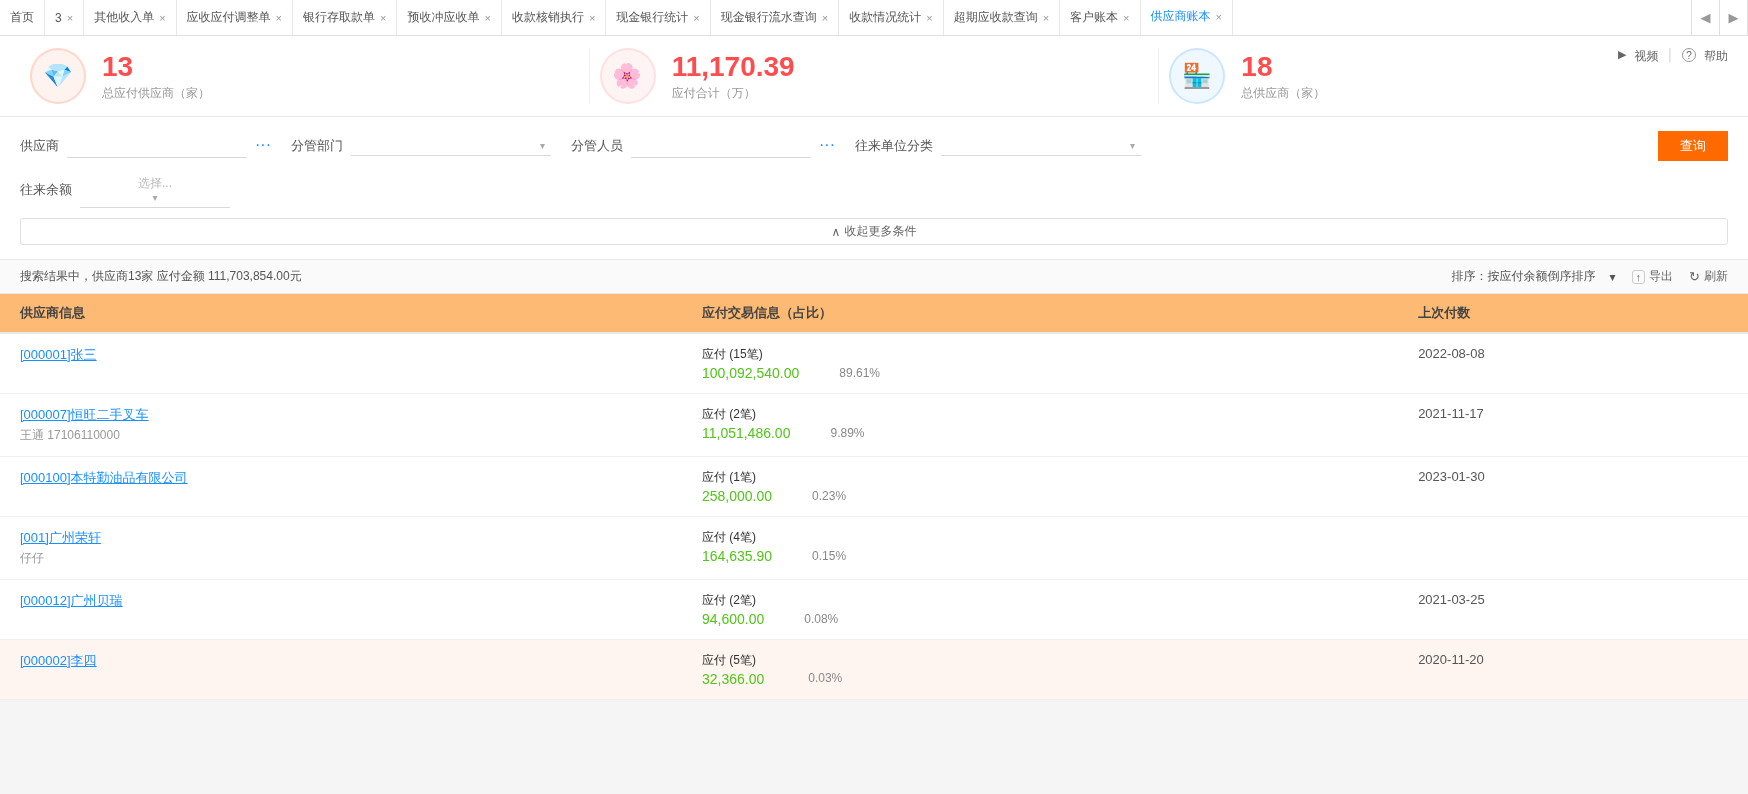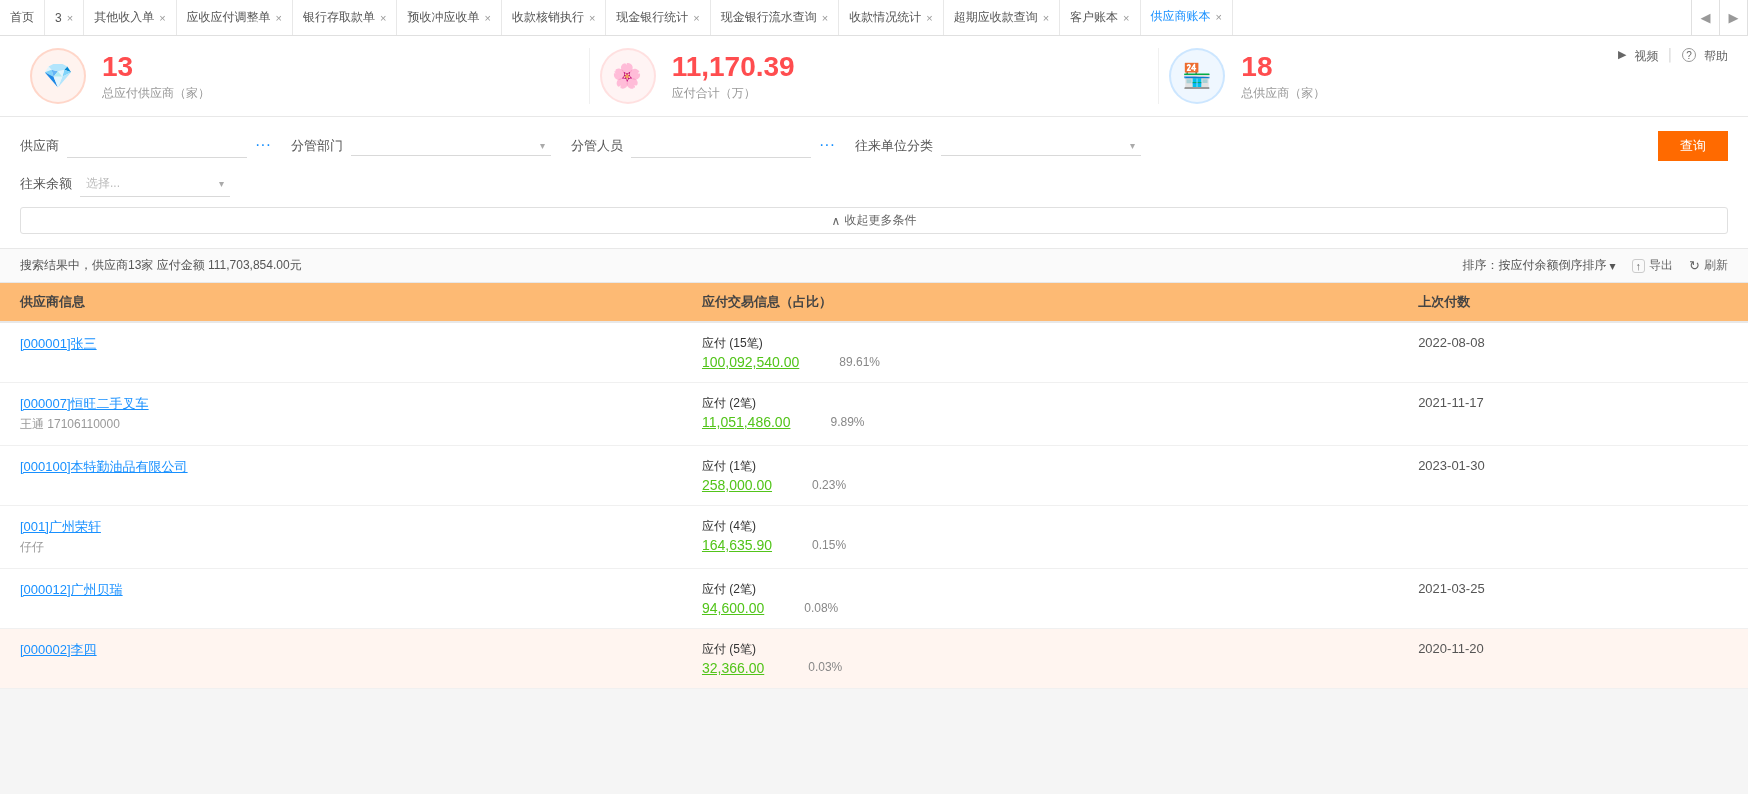--- a/index.html
+++ b/index.html
@@ -162,21 +162,21 @@
       display: flex;
       align-items: center;
       gap: 16px;
     }
     .sort-select {
       font-size: 12px;
       color: #555;
       cursor: pointer;
       display: flex;
       align-items: center;
-      gap: 3px;
+      gap: 14px;
     }
     .action-btn {
       display: flex;
       align-items: center;
       gap: 4px;
       font-size: 12px;
       color: #666;
       cursor: pointer;
     }
 
@@ -206,21 +206,21 @@
       transition: background 0.2s;
     }
     .data-table tbody tr.highlighted { background: #fff5f0; }
     .data-table tbody td {
       padding: 12px 20px;
       font-size: 13px;
       vertical-align: top;
     }
     .supplier-link { color: #1890ff; text-decoration: underline; cursor: pointer; font-size: 13px; }
     .supplier-sub { font-size: 12px; color: #999; margin-top: 3px; }
-    .amount-green { color: #52c41a; font-size: 14px; text-decoration: underline; cursor: pointer; }
+    .amount-green { color: #52c41a; font-size: 14px; cursor: pointer; }
     .tx-count { font-size: 12px; color: #333; margin-bottom: 2px; }
     .percent { color: #888; font-size: 12px; margin-left: 20px; }
     .date-text { color: #555; font-size: 13px; }
   </style>
 </head>
 <body>
 
 <div class="top-nav">
 
   <div id="nav-tabs-container" style="display:flex;align-items:center;overflow:hidden;flex:1;">
@@ -339,21 +339,21 @@
       <div class="filter-select" style="width:200px;">
         <span class="select-text"></span>
         <span class="chevron-down">▾</span>
       </div>
     </div>
     <button class="query-btn">查询</button>
   </div>
   <div class="filter-row">
     <div class="filter-item">
       <span class="filter-label">往来余额</span>
-      <div class="filter-select" style="width:150px;">
+      <div class="filter-select" style="width:150px;flex-direction:column;">
         <span class="select-text">选择...</span>
         <span class="chevron-down">▾</span>
       </div>
     </div>
   </div>
   <div style="text-align:center;margin-top:2px;">
     <div class="collapse-btn">
       <span>∧</span>
       <span>收起更多条件</span>
     </div>

